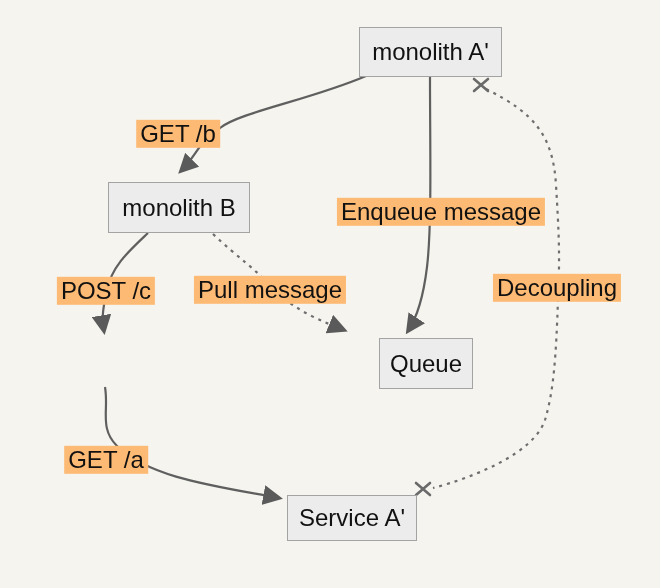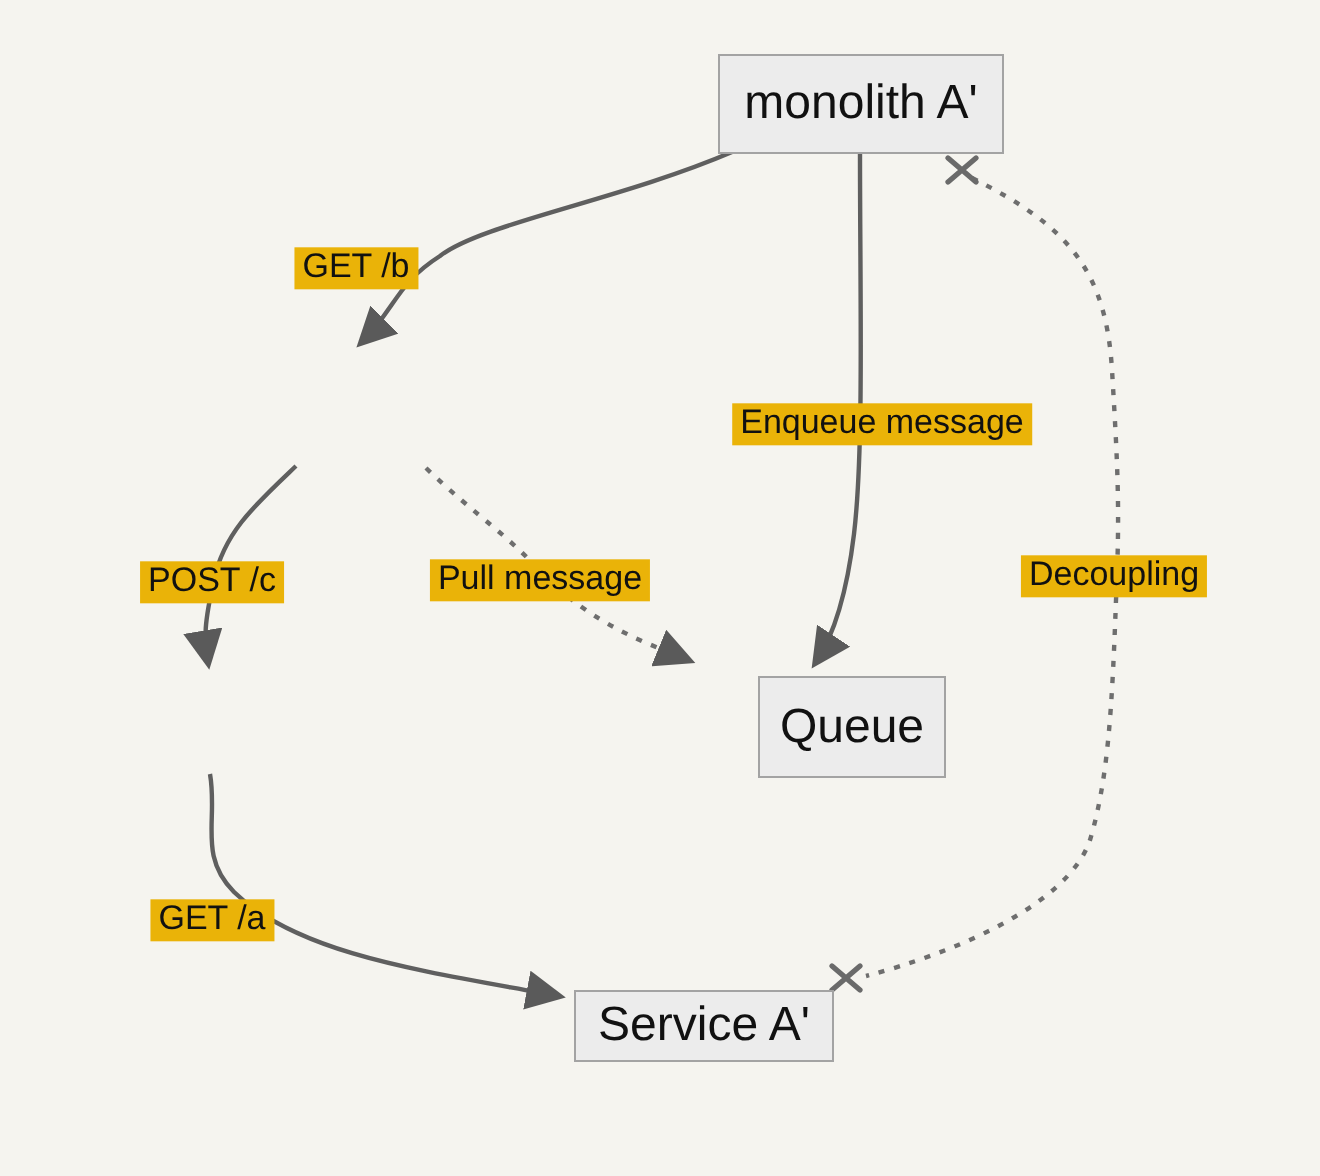--- a/index.html
+++ b/index.html
@@ -48,23 +48,23 @@
     display: flex;
     align-items: center;
     justify-content: center;
     font-size: 24px;
     color: #111111;
     white-space: nowrap;
   }
   .edge-label {
     position: absolute;
     transform: translate(-50%, -50%);
-    background: #eab308;
+    background: #fdba74;
     padding: 1px 4px;
-    font-size: 17px;
+    font-size: 24px;
     line-height: 1.1;
     color: #111111;
     white-space: nowrap;
   }
 </style>
 </head>
 <body>
 
 <div class="stage">
 
@@ -86,25 +86,26 @@
     <path class="edge-dotted" marker-end="url(#arrow)" d="M213,234 C238,258 256,269 271,287 C298,313 322,321 344,330"></path>
 
     <path class="edge-dotted" d="M486,89 C534,113 553,135 556,185 C559,235 560,255 558,300 C556,355 554,390 545,420 C534,453 475,477 433,488"></path>
 
     <path class="cross-mark" d="M474,79 L488,91 M488,79 L474,91"></path>
     <path class="cross-mark" d="M416,483 L430,495 M430,483 L416,495"></path>
   </svg>
 
   <div class="node" style="left:359px; top:27px; width:143px; height:50px;">monolith A'</div>
 
+  <div class="node" style="left:108px; top:182px; width:142px; height:51px;">monolith B</div>
 
 
   <div class="node" style="left:334px; top:338px; width:94px; height:51px;margin-left:45px;">Queue</div>
 
-  <div class="node" style="left:287px; top:495px; width:130px; height:36px;">Service A'</div>
+  <div class="node" style="left:287px; top:495px; width:130px; height:46px;">Service A'</div>
 
   <div class="edge-label" style="left:178px; top:134px;">GET /b</div>
 
   <div class="edge-label" style="left:106px; top:291px;">POST /c</div>
 
   <div class="edge-label" style="left:106px; top:460px;">GET /a</div>
 
   <div class="edge-label" style="left:441px; top:212px;text-align:right;">Enqueue message</div>
 
   <div class="edge-label" style="left:270px; top:290px;">Pull message</div>

